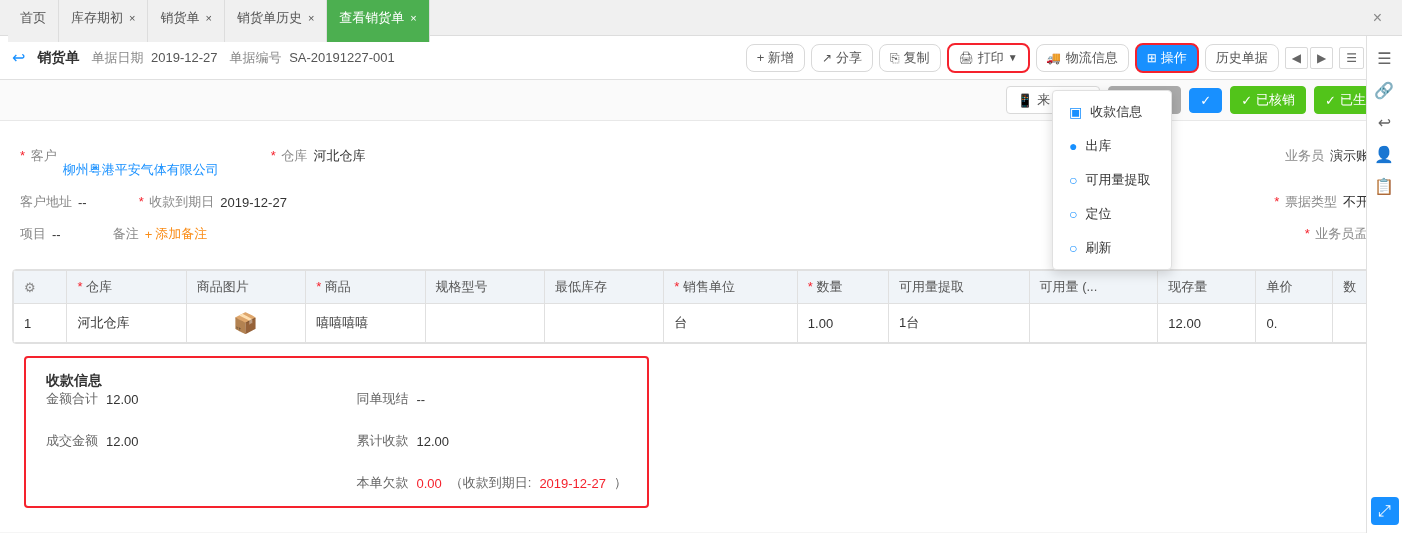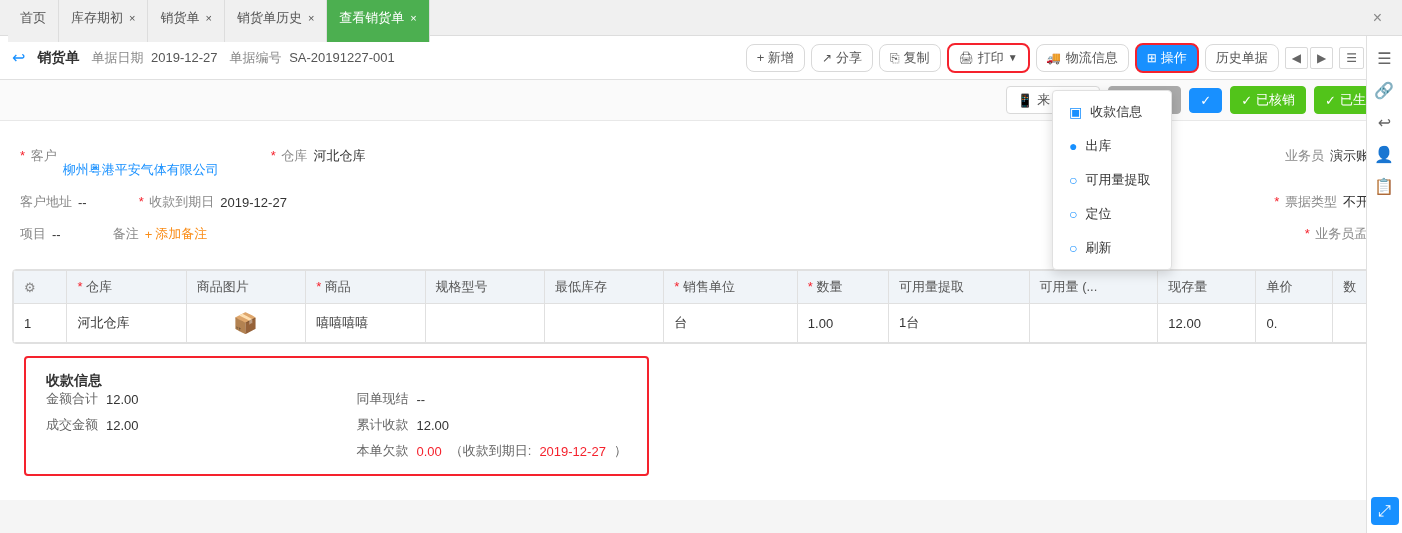--- a/index.html
+++ b/index.html
@@ -48,21 +48,21 @@
     .data-table { width: 100%; border-collapse: collapse; font-size: 13px; }
     .data-table th { background: #f0f4f8; padding: 7px 10px; border: 1px solid #e0e0e0; text-align: left; font-weight: normal; color: #555; white-space: nowrap; }
     .data-table td { padding: 7px 10px; border: 1px solid #e0e0e0; color: #333; background: #fff; }
     .data-table tr.subtotal td { background: #fffbe6; color: #888; }
     .gear-icon { color: #888; }
     .required-col { color: #f5222d; }
 
     
     .payment-section { margin: 12px; border: 2px solid #f5222d; border-radius: 4px; padding: 14px 20px; background: #fff; display: inline-block; min-width: 520px; }
     .payment-title { font-size: 14px; font-weight: bold; color: #333; }
-    .payment-grid { display: grid; grid-template-columns: 1fr 1fr; gap: 8px 40px; }
+    .payment-grid { display: grid; grid-template-columns: 1fr 1fr; gap: 24px 40px; }
     .payment-row { display: flex; align-items: center; gap: 8px; }
     .payment-label { color: #666; white-space: nowrap; font-size: 13px; }
     .payment-value { color: #333; font-size: 13px; }
     .payment-value.red { color: #f5222d; }
 
     
     .right-sidebar { position: fixed; right: 0; top: 36px; bottom: 0; width: 36px; background: #fff; border-left: 1px solid #e0e0e0; display: flex; flex-direction: column; align-items: center; padding: 8px 0; gap: 4px; z-index: 10; }
     .sidebar-icon-btn { width: 28px; height: 28px; display: flex; align-items: center; justify-content: center; cursor: pointer; border-radius: 4px; color: #666; font-size: 16px; }
     .sidebar-icon-btn.active { background: #1890ff; color: #fff; }
     .dropdown-menu { position: fixed; top: 100px; right: 200px; background: #fff; border: 1px solid #e0e0e0; border-radius: 4px; box-shadow: 0 4px 12px rgba(0,0,0,0.15); z-index: 200; min-width: 120px; padding: 4px 0; }

